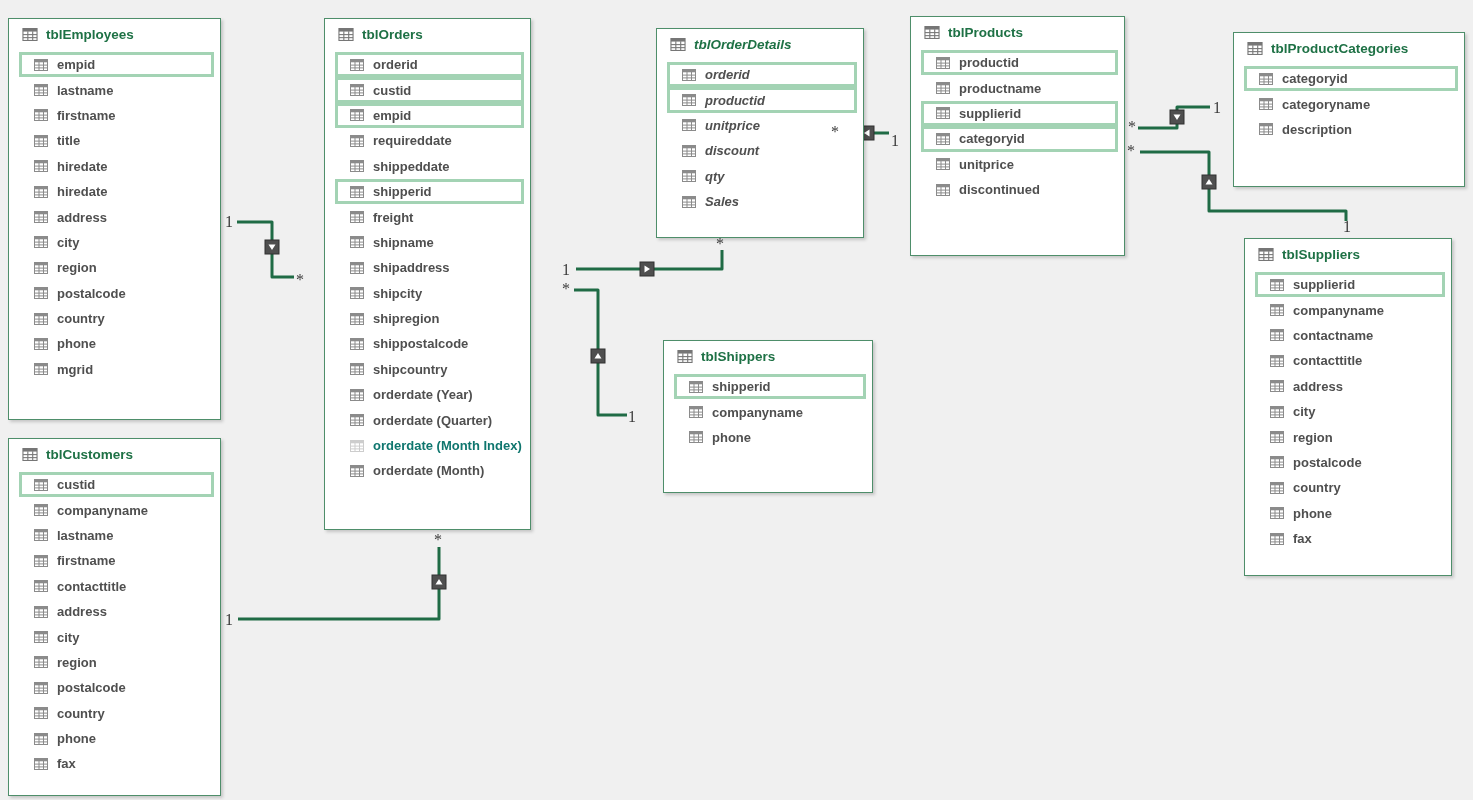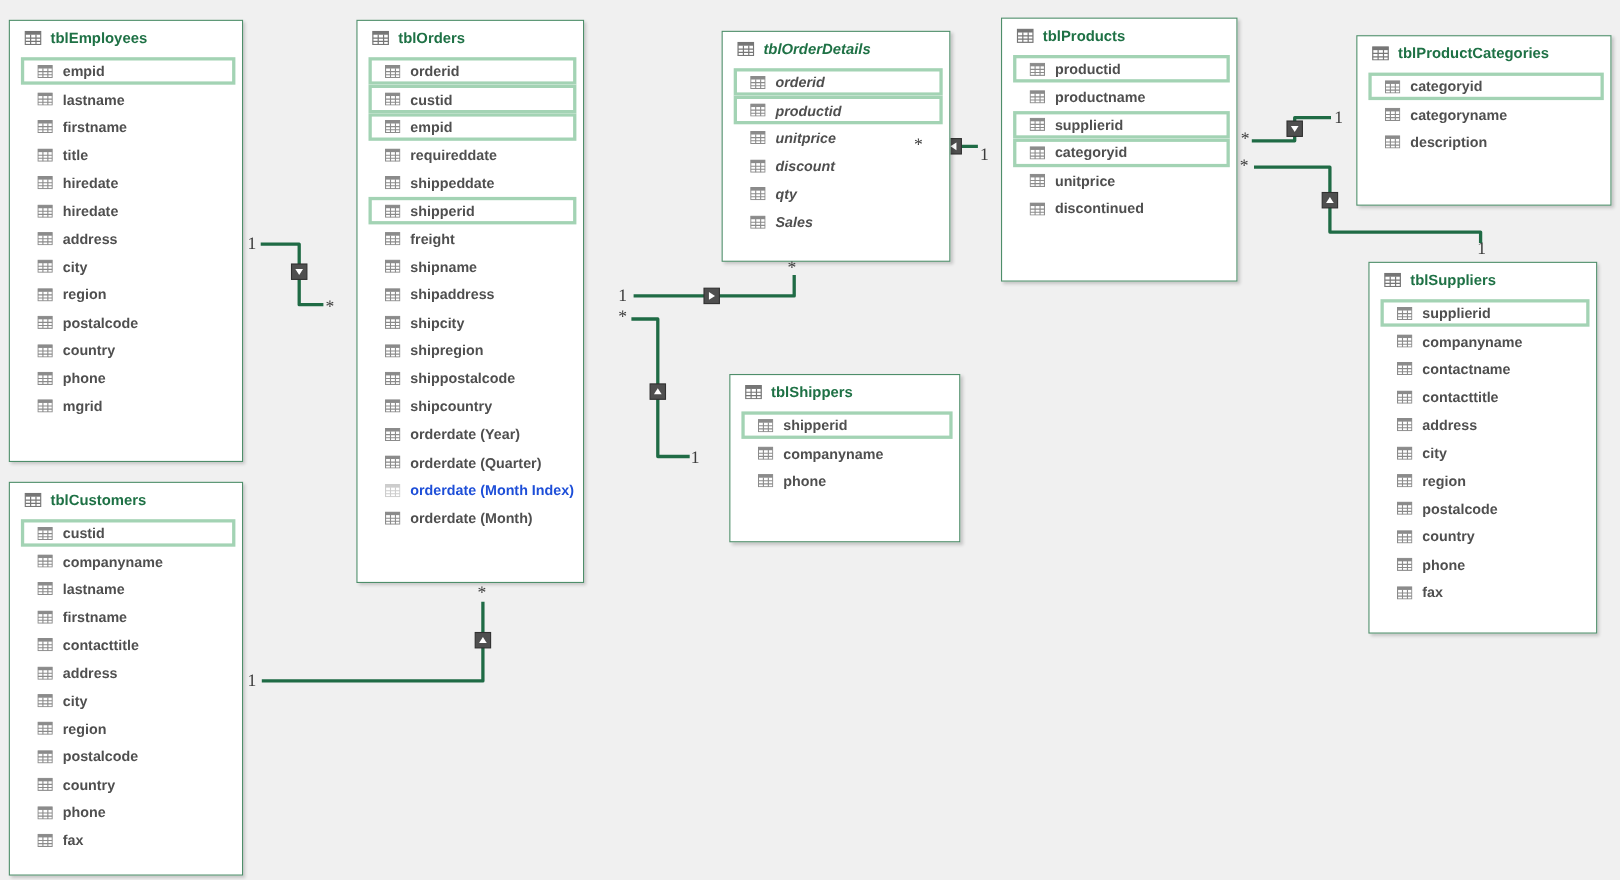--- a/index.html
+++ b/index.html
@@ -23,21 +23,21 @@
   .rows{padding-top:3px;}
   .row{
     height:25.4px;display:flex;align-items:center;box-sizing:border-box;
     margin:0 6px 0 10px;border:3px solid transparent;background:transparent;
   }
   .row.hl{border-color:#a3d3b4;background:#ffffff;}
   .ficon{margin-left:12px;display:flex;flex:none;}
   .flabel{
     margin-left:9px;font-size:13px;font-weight:bold;color:#4f4f4f;white-space:nowrap;
   }
-  .row.dis .flabel{color:#1d4ed8;}
+  .row.dis .flabel{color:#0f766e;}
   #rel-layer{position:absolute;left:0;top:0;pointer-events:none;}
   #rel-layer [data-interactable="true"]{pointer-events:auto;}
   .cardlabel{
     position:absolute;transform:translate(-50%,-50%);
     font-family:"Liberation Serif",serif;font-size:16px;color:#3c3c3c;
     line-height:1;user-select:none;
   }
 </style>
 </head>
 <body>

